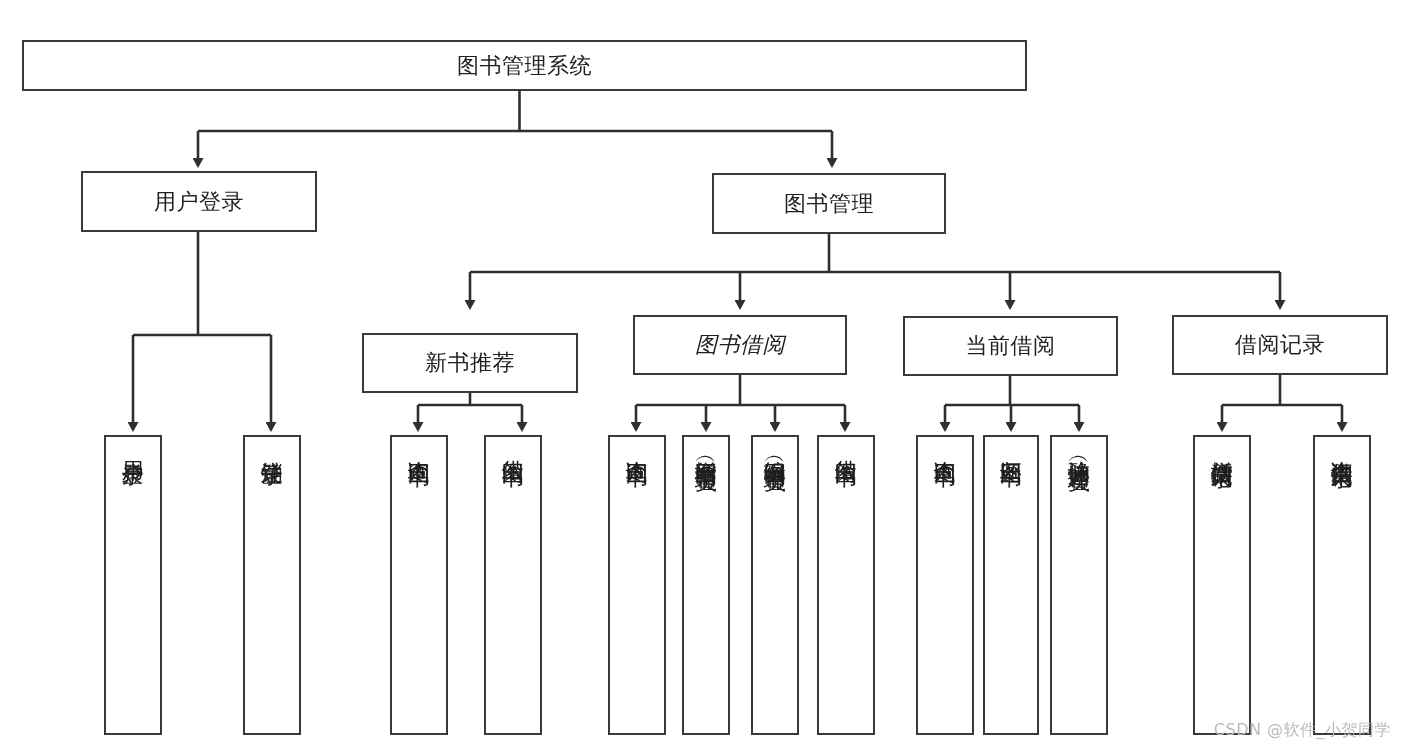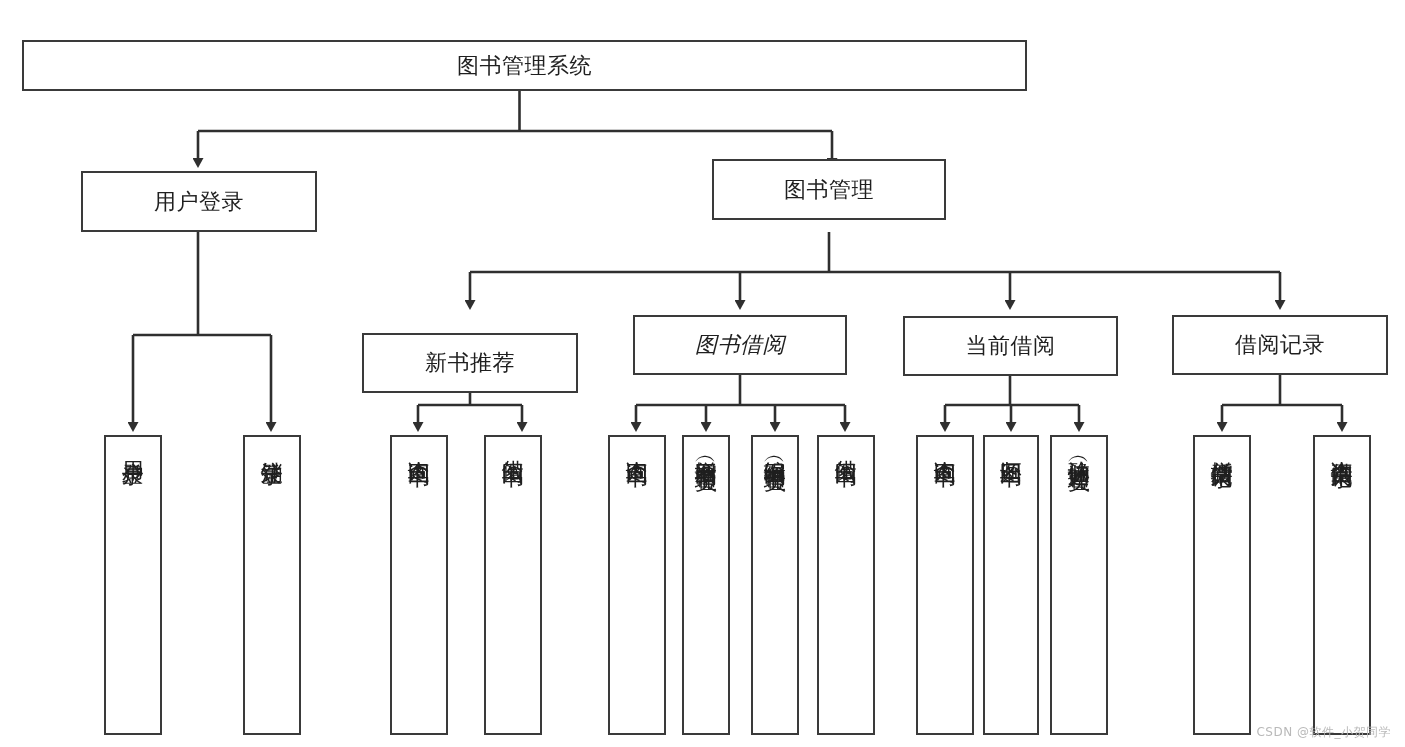--- a/index.html
+++ b/index.html
@@ -58,21 +58,21 @@
     white-space: normal;
     max-height: 286px;
   }
   .node.vertical.tall .label {
     max-height: 290px;
   }
   #watermark {
     position: absolute;
     right: 14px;
     bottom: 6px;
-    font-size: 12px;
+    font-size: 16px;
     color: #b9b9b9;
     letter-spacing: 0.5px;
     z-index: 5;
     white-space: nowrap;
   }
 </style>
 </head>
 <body>
 
 <div id="canvas">
@@ -127,21 +127,21 @@
     </g>
   </svg>
 
   <div class="node horizontal" style="left:22px; top:12px; width:1005px; height:51px;margin-top:28px;">
     <span class="label">图书管理系统</span>
   </div>
 
   <div class="node horizontal" style="left:81px; top:171px; width:236px; height:61px;">
     <span class="label">用户登录</span>
   </div>
-  <div class="node horizontal" style="left:712px; top:159px; width:234px; height:61px;">
+  <div class="node horizontal" style="left:712px; top:173px; width:234px; height:61px;">
     <span class="label">图书管理</span>
   </div>
 
   <div class="node horizontal" style="left:362px; top:333px; width:216px; height:60px;">
     <span class="label">新书推荐</span>
   </div>
   <div class="node horizontal" style="left:633px; top:315px; width:214px; height:60px;font-style:italic;">
     <span class="label">图书借阅</span>
   </div>
   <div class="node horizontal" style="left:903px; top:316px; width:215px; height:60px;">

